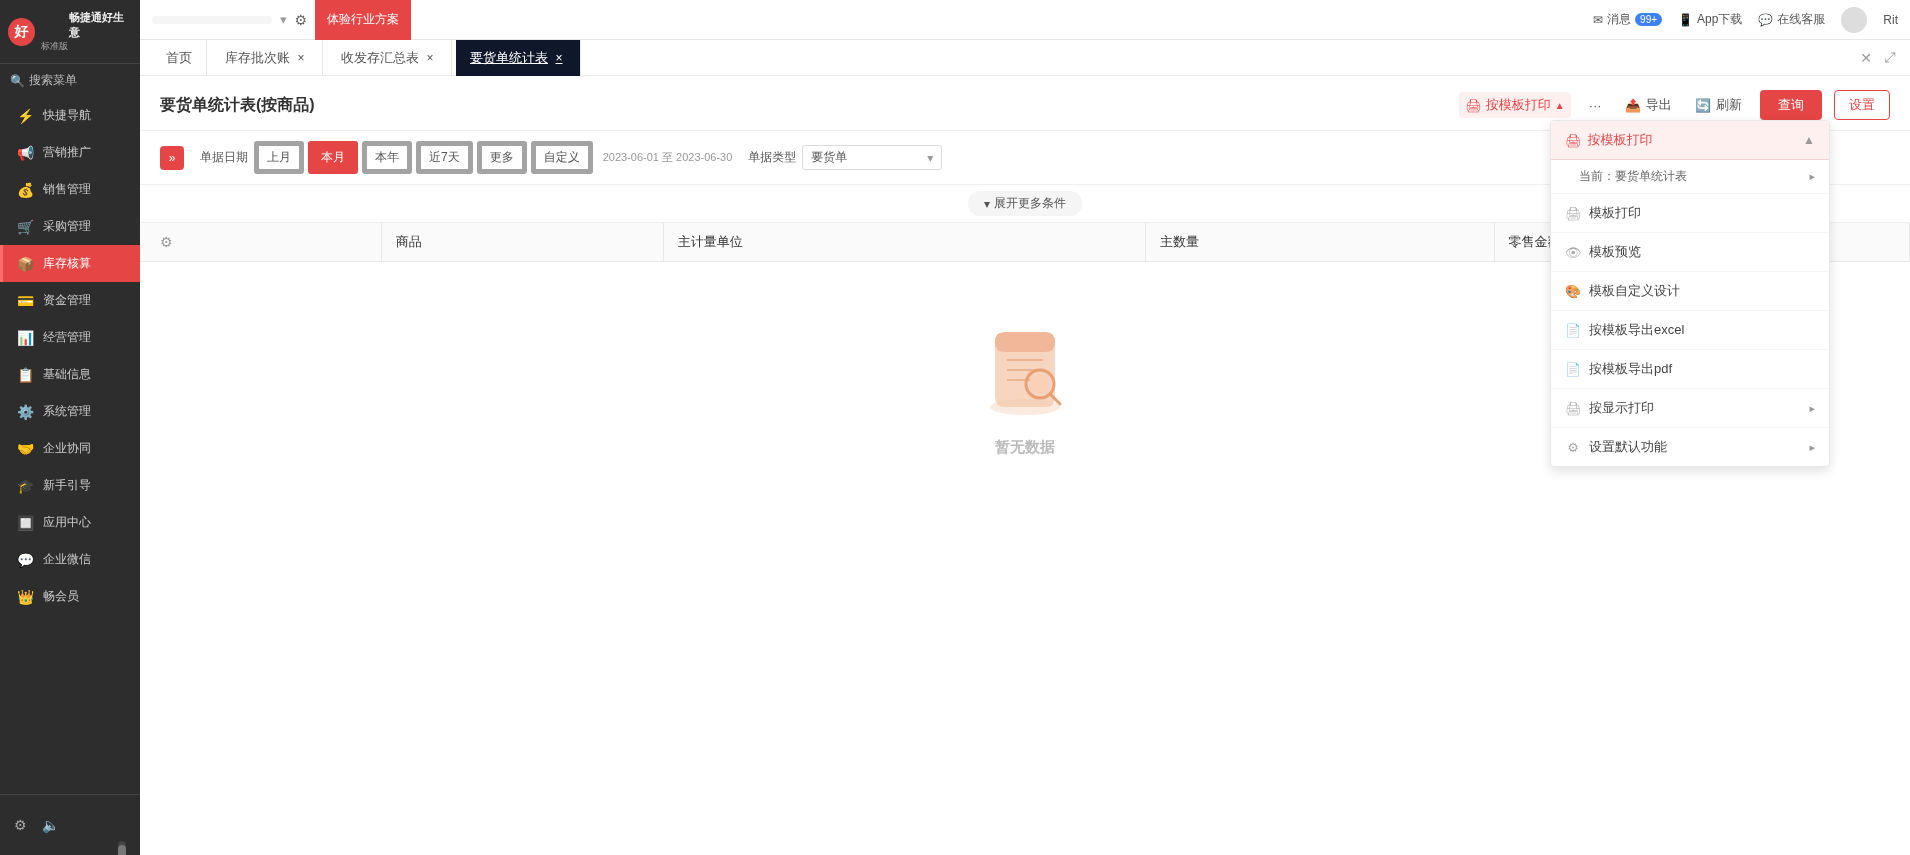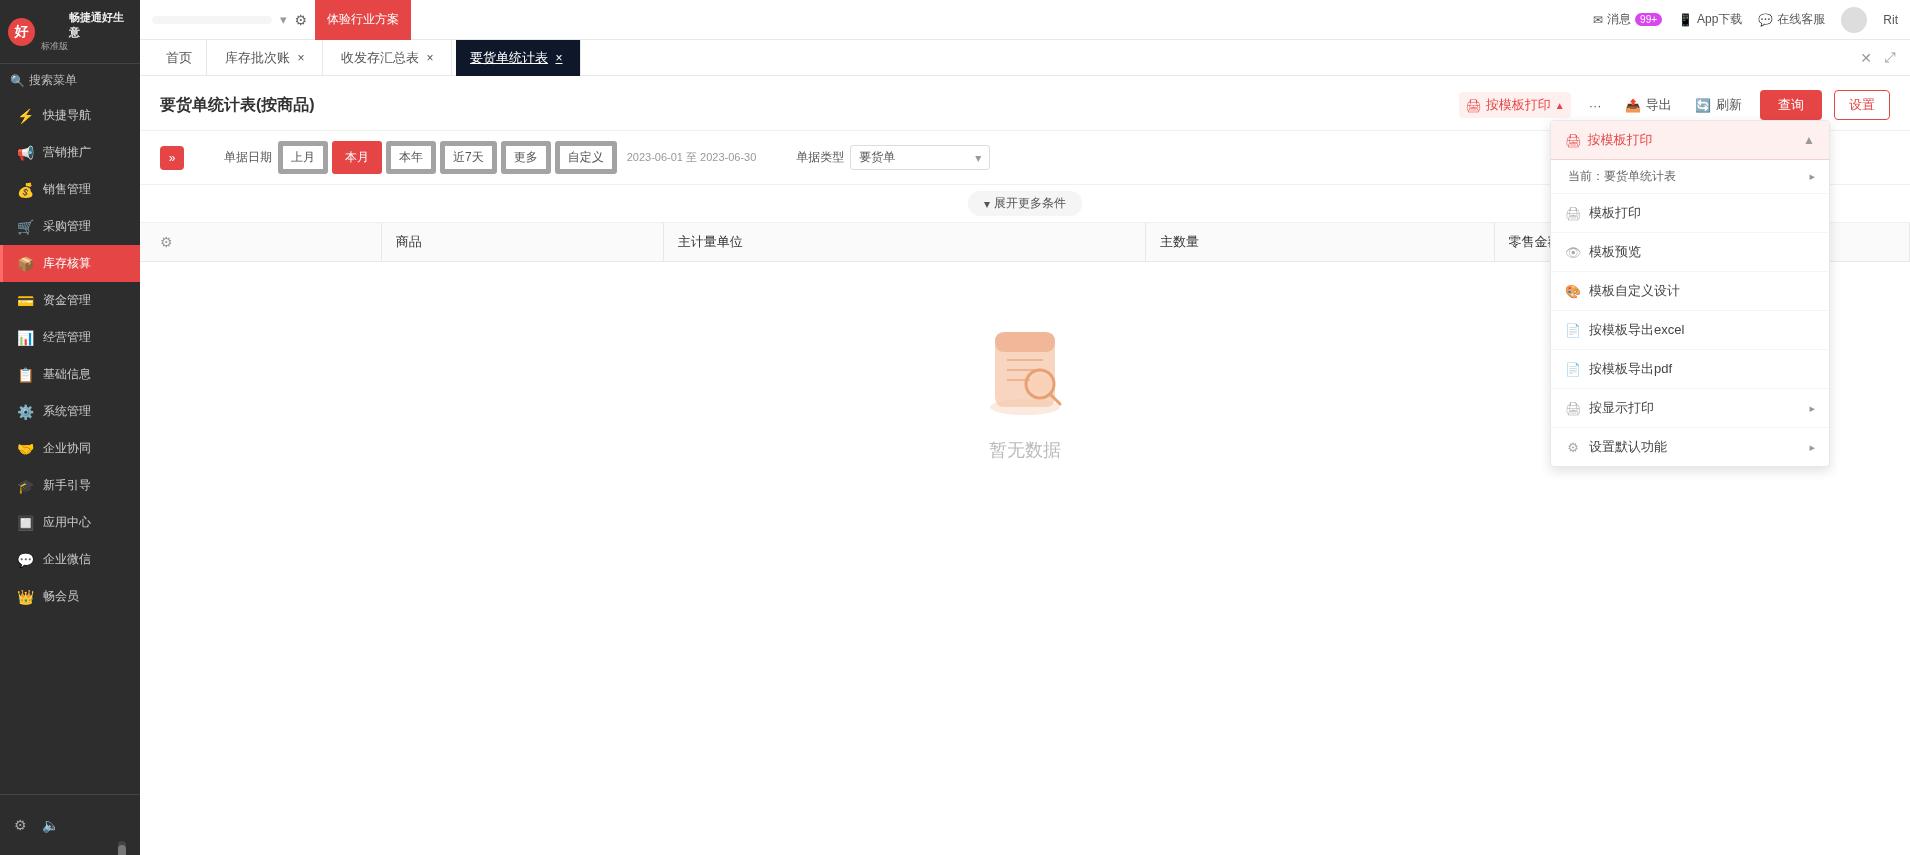--- a/index.html
+++ b/index.html
@@ -100,21 +100,21 @@
     }
     .topbar-right {
       margin-left: auto;
       display: flex; align-items: center; gap: 16px;
     }
     .topbar-msg, .topbar-app, .topbar-service {
       display: flex; align-items: center; gap: 4px;
       color: #555; font-size: 12px; cursor: pointer;
     }
     .badge {
-      background: #d946ef;
+      background: #3b82f6;
       color: #fff;
       border-radius: 8px;
       padding: 1px 5px;
       font-size: 10px;
     }
     .topbar-avatar {
       width: 26px; height: 26px;
       background: #ddd;
       border-radius: 50%;
     }
@@ -232,21 +232,21 @@
     .filter-expand-icon {
       width: 24px; height: 24px;
       background: #e54545;
       color: #fff;
       display: flex; align-items: center; justify-content: center;
       border-radius: 4px;
       cursor: pointer;
       font-size: 12px;
     }
     .filter-group {
-      display: flex; align-items: center; gap: 6px; margin-left: 24px;
+      display: flex; align-items: center; gap: 6px;
     }
     .filter-label { color: #555; font-size: 12px; }
     .date-btns {
       display: flex; align-items: center; gap: 4px;
     }
     .date-btn {
       padding: 3px 8px;
       border: 5px solid #a3a3a3;
       border-radius: 3px;
       font-size: 12px;
@@ -319,21 +319,22 @@
     }
 
     
     .empty-state {
       display: flex;
       flex-direction: column;
       align-items: center;
       justify-content: center;
       padding: 60px 16px;
       color: #bbb;
-      font-size: 18px;
+      font-size: 15px;
+      font-weight: bold;
     }
     .empty-icon-container {
       width: 120px; height: 100px;
       position: relative;
       margin-bottom: 16px;
     }
     
     .scroll-track {
       position: absolute;
       right: 0;
@@ -398,21 +399,21 @@
       border-bottom: 1px solid #f5f5f5;
       justify-content: space-between;
     }
     .dropdown-item-expand:last-child { border-bottom: none; }
     .dropdown-item-left { display: flex; align-items: center; gap: 8px; }
     .dropdown-item-arrow { color: #999; font-size: 11px; }
 
     
     .current-label {
       display: flex; align-items: center; gap: 4px;
-      padding: 8px 14px 8px 17px;
+      padding: 8px 14px 8px 28px;
       font-size: 12px;
       color: #666;
       border-bottom: 1px solid #f5f5f5;
       cursor: pointer;
       justify-content: space-between;
     }
   </style>
 </head>
 <body>
 

